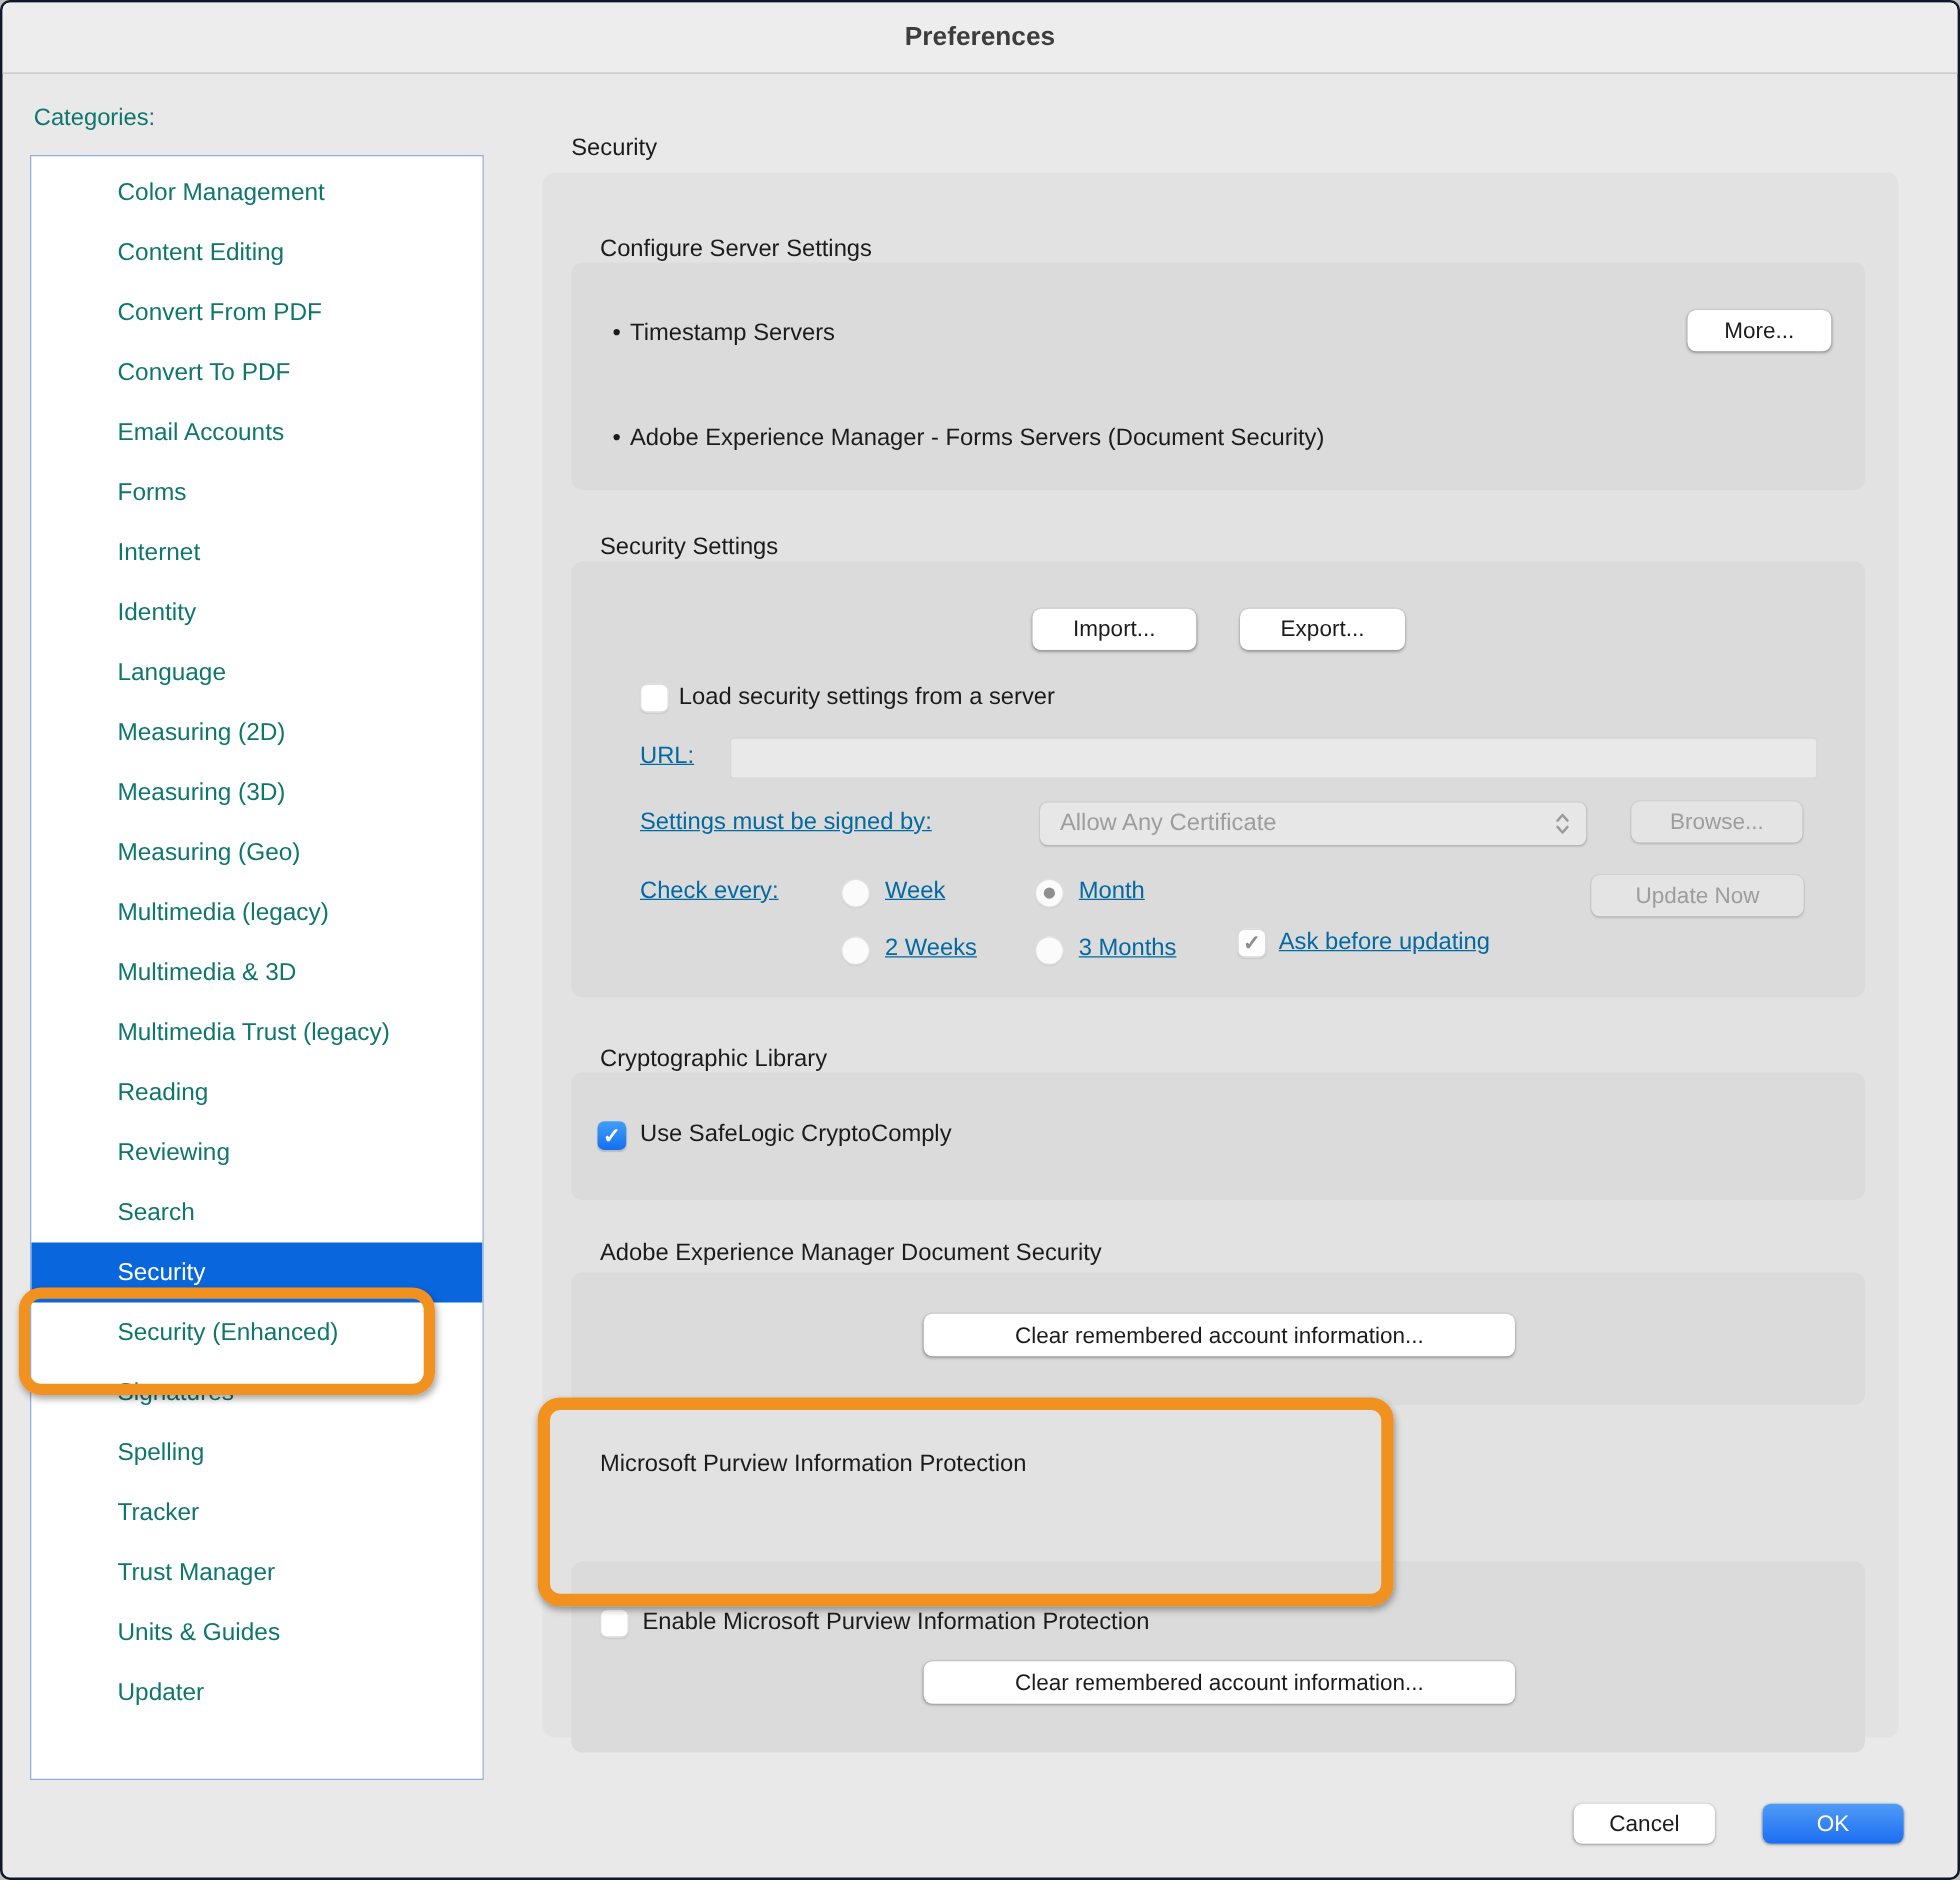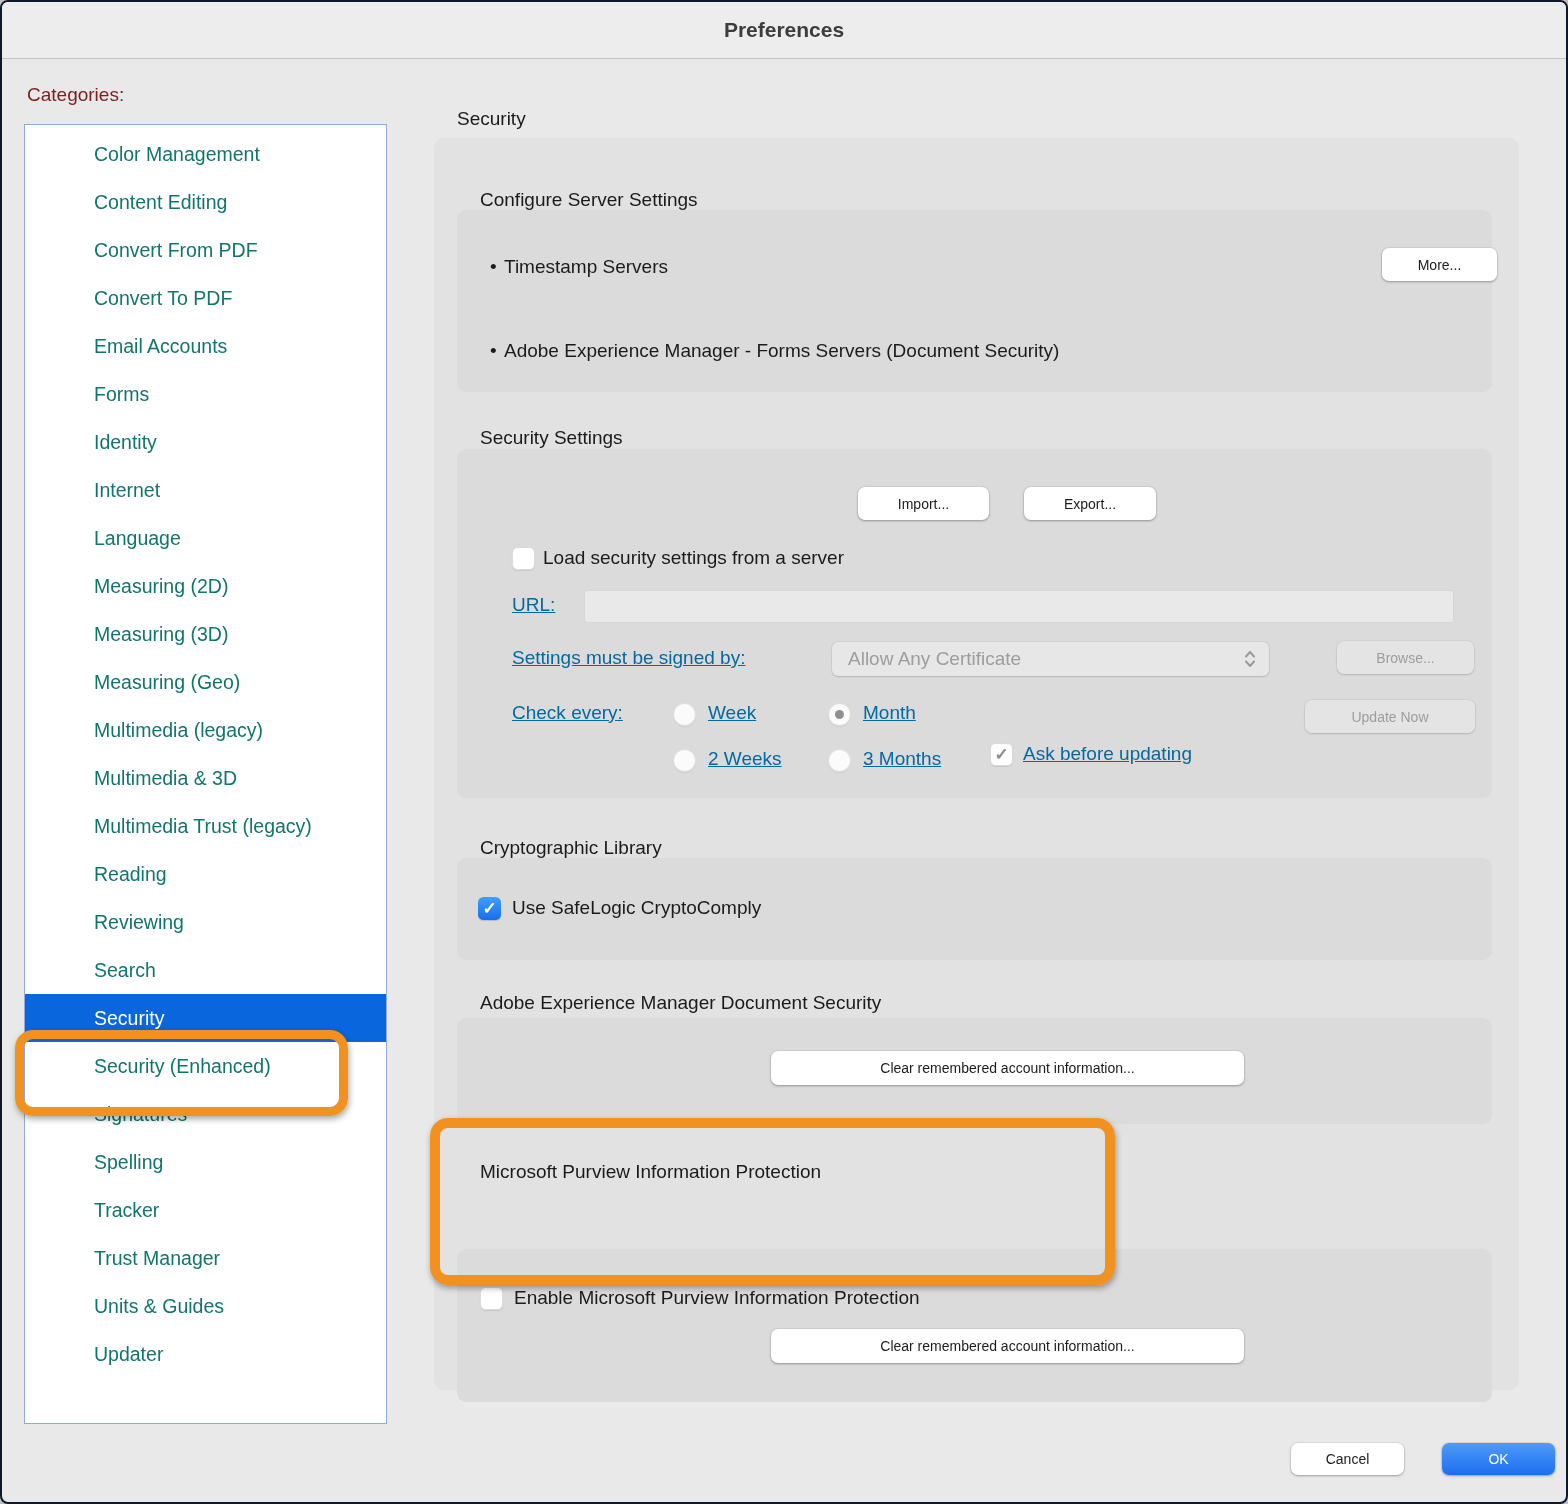--- a/index.html
+++ b/index.html
@@ -9,39 +9,39 @@
     font-family:"Liberation Sans",sans-serif; -webkit-font-smoothing:antialiased;
   }
   .titlebar{
     position:absolute; left:0; top:0; right:0; height:56px; background:#ededed;
     border-bottom:1px solid #c2c2c2; display:flex; align-items:center; justify-content:center;
   }
   .title{font-size:21px; font-weight:700; color:#3d3d3d;}
   .abs{position:absolute;}
   .lbl{font-size:19px; color:#1b1b1b; white-space:nowrap;}
   .dis{color:#0369a1;text-decoration:underline;}
-  .cat-label{position:absolute; left:25px; top:82px; font-size:19px; color:#7f1d1d;}
+  .cat-label{position:absolute; left:25px; top:82px; font-size:19px; color:#0f766e;}
   .listbox{
     position:absolute; left:22px; top:122px; width:363px; height:1300px; box-sizing:border-box;
     background:#ffffff; border:1px solid var(--sidebar-border,#8fadda); padding-top:5px; overflow:hidden;
   }
   .cat-item{height:48px; line-height:48px; padding-left:69px; font-size:19.5px; color:#0f766e; white-space:nowrap;}
   .cat-item.selected{background:var(--selection-blue,#0a66dd); color:#fff;}
   .ring{
     position:absolute; border:9px solid var(--annotation-orange,#f1911f); border-radius:18px;
     box-shadow:1px 3px 6px rgba(0,0,0,0.35); pointer-events:none;
   }
   .panel-heading{position:absolute; left:455px; top:106px; font-size:19px; color:#1b1b1b;}
   .outer-panel{position:absolute; left:432px; top:136px; width:1085px; height:1252px; background:#e2e2e2; border-radius:10px;}
   .sec-header{position:absolute; left:478px; font-size:19px; color:#1b1b1b; white-space:nowrap;margin-top:10px;}
   .box{position:absolute; left:455px; width:1035px; background:#dbdbdb; border-radius:9px;}
   .btn{
     position:absolute; display:flex; align-items:center; justify-content:center; box-sizing:border-box;
-    background:#ffffff; border-radius:7px; font-size:14px; color:#1b1b1b; white-space:nowrap;
-    box-shadow:0 0 0 1px rgba(0,0,0,0.04), 0 1px 2.5px rgba(0,0,0,0.30); cursor:default;margin-left:32px;
+    background:#ffffff; border-radius:7px; font-size:18px; color:#1b1b1b; white-space:nowrap;
+    box-shadow:0 0 0 1px rgba(0,0,0,0.04), 0 1px 2.5px rgba(0,0,0,0.30); cursor:default;
   }
   .btn.gray{background:#e4e4e4; color:#9d9d9d; box-shadow:0 0 0 1px rgba(0,0,0,0.03), 0 1px 2px rgba(0,0,0,0.15);}
   .btn.ok{
     background:linear-gradient(180deg, var(--ok-blue-top,#4f9bf7) 0%, var(--ok-blue-bottom,#1d6ef2) 100%);
     color:#fff; box-shadow:0 0 0 1px rgba(0,0,0,0.06), 0 1px 2.5px rgba(0,0,0,0.30);
   }
   .checkbox{
     position:absolute; width:23px; height:23px; box-sizing:border-box; border-radius:5.5px; background:#fff;
     box-shadow:inset 0 0 0 1px rgba(0,0,0,0.14), 0 1px 1px rgba(0,0,0,0.08);
   }
@@ -77,22 +77,22 @@
   </div>
 
   <div class="cat-label">Categories:</div>
   <div class="listbox">
       <div class="cat-item">Color Management</div>
       <div class="cat-item">Content Editing</div>
       <div class="cat-item">Convert From PDF</div>
       <div class="cat-item">Convert To PDF</div>
       <div class="cat-item">Email Accounts</div>
       <div class="cat-item">Forms</div>
+      <div class="cat-item">Internet</div>
       <div class="cat-item">Identity</div>
-      <div class="cat-item">Internet</div>
       <div class="cat-item">Language</div>
       <div class="cat-item">Measuring (2D)</div>
       <div class="cat-item">Measuring (3D)</div>
       <div class="cat-item">Measuring (Geo)</div>
       <div class="cat-item">Multimedia (legacy)</div>
       <div class="cat-item">Multimedia &amp; 3D</div>
       <div class="cat-item">Multimedia Trust (legacy)</div>
       <div class="cat-item">Reading</div>
       <div class="cat-item">Reviewing</div>
       <div class="cat-item">Search</div>

